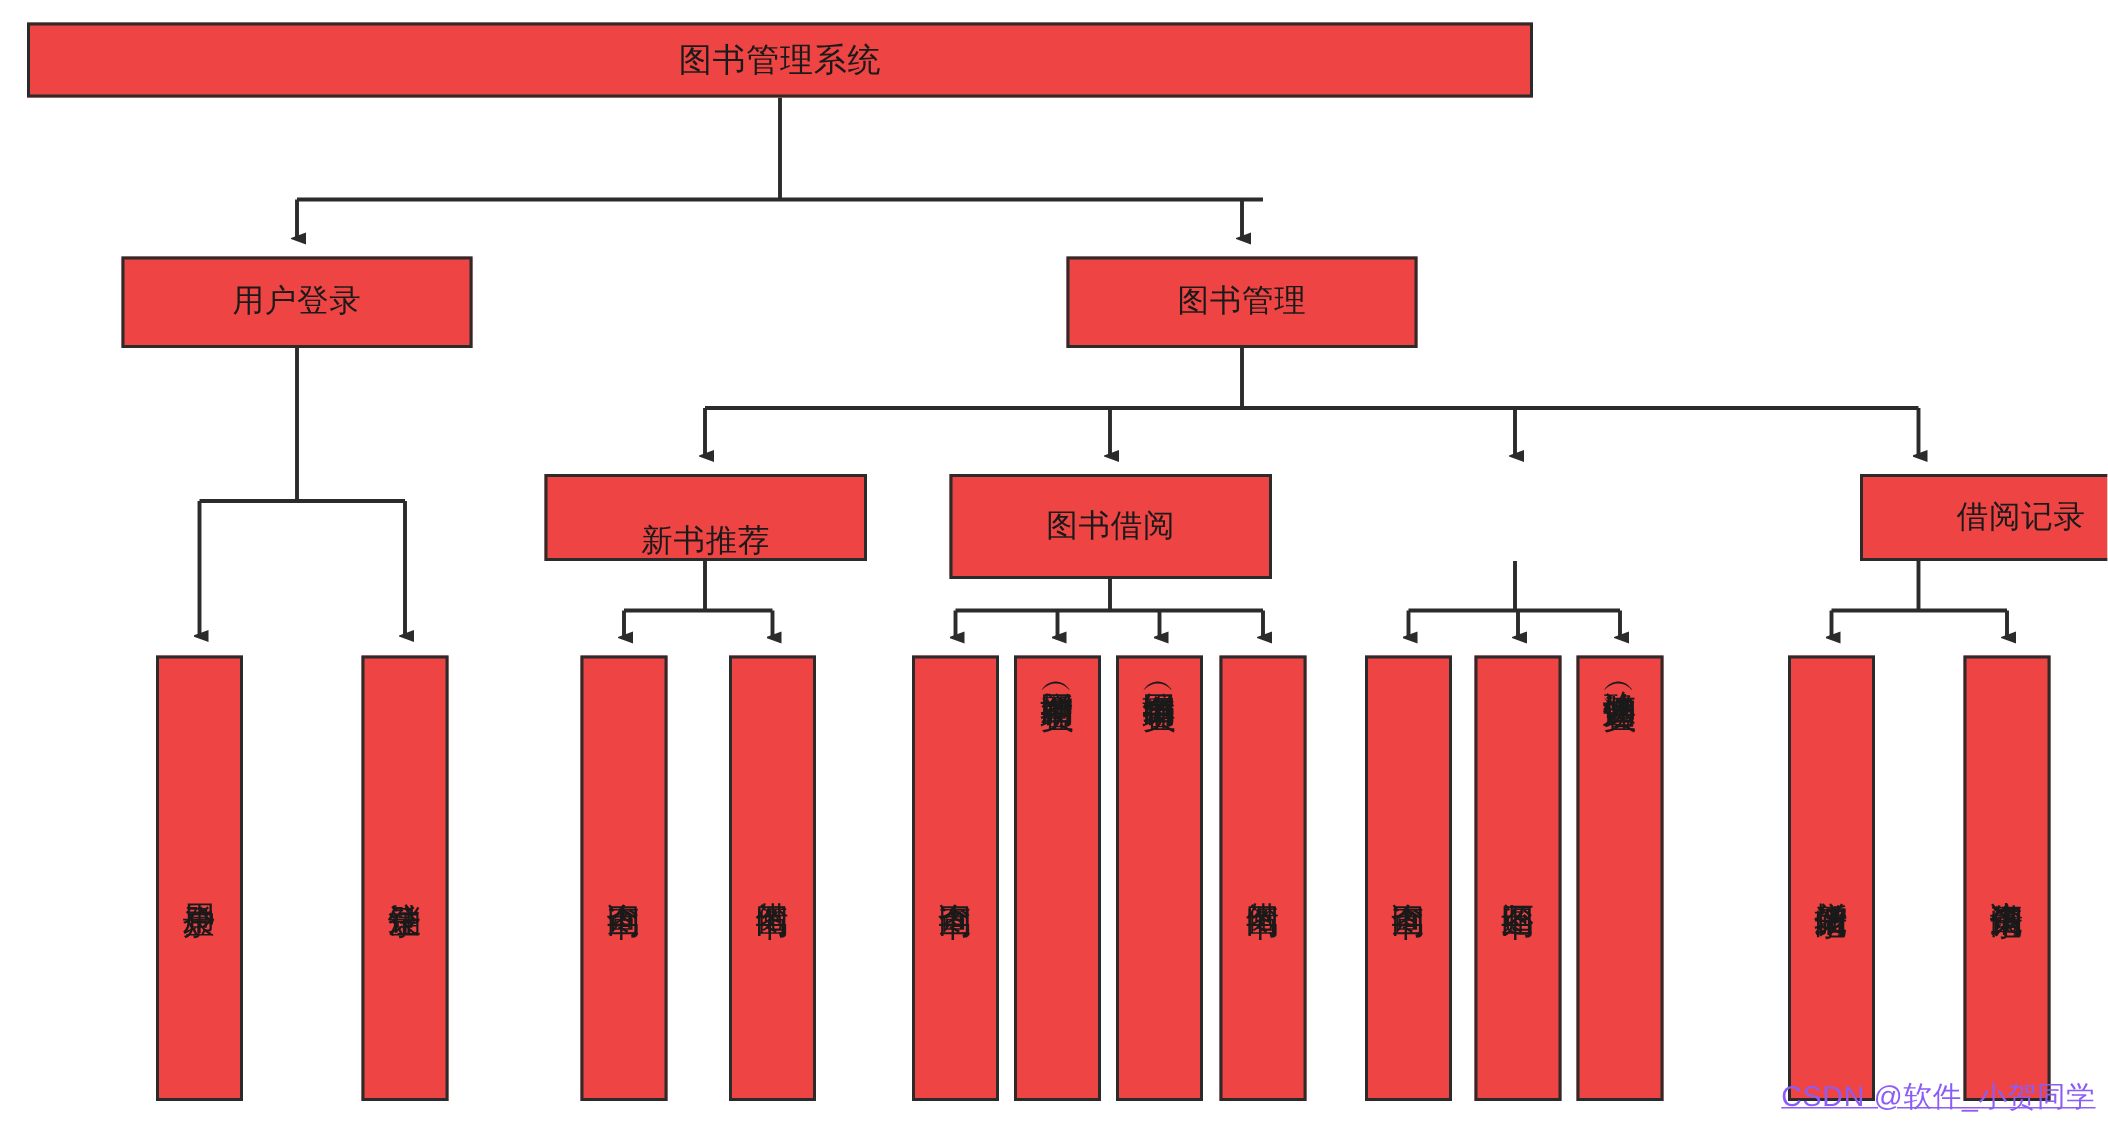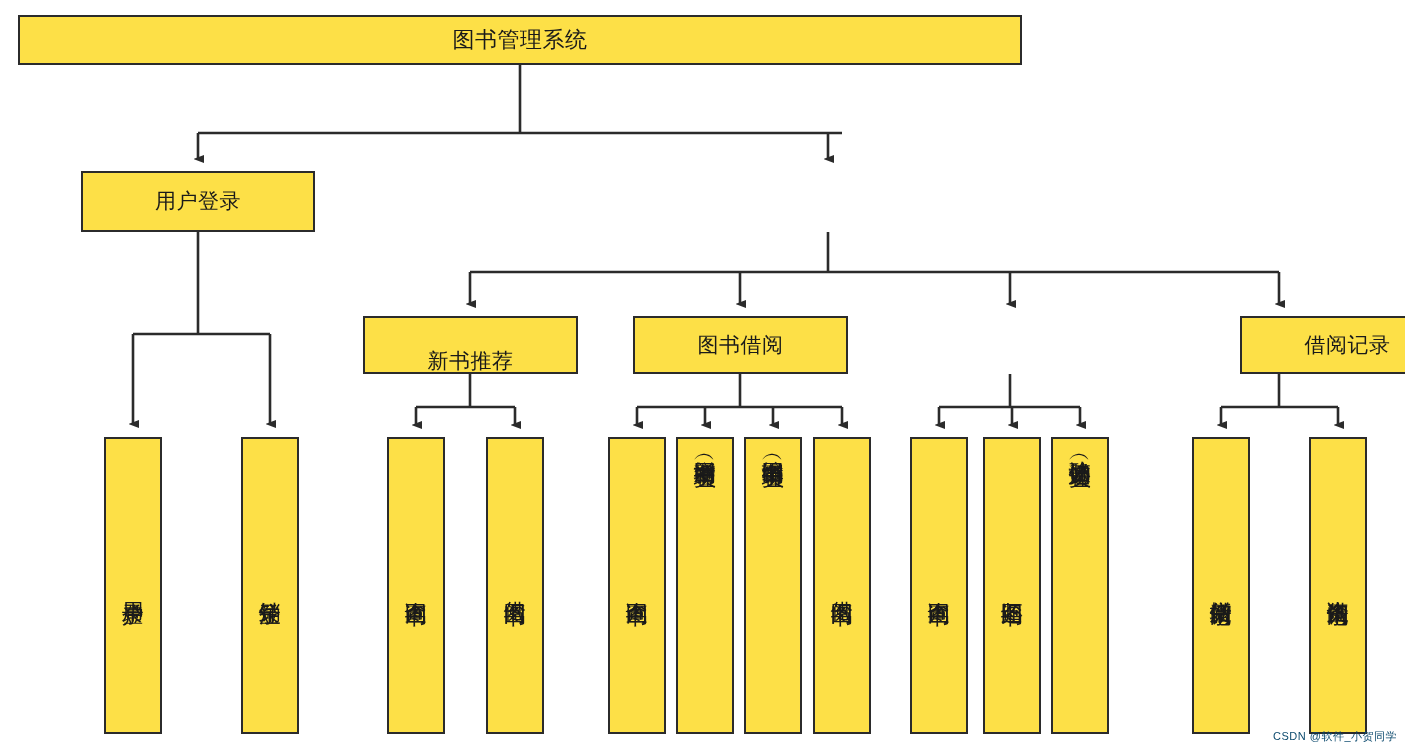--- a/index.html
+++ b/index.html
@@ -21,21 +21,21 @@
     position: absolute;
     left: 0;
     top: 0;
     width: 1405px;
     height: 747px;
     pointer-events: none;
   }
   .node {
     position: absolute;
     box-sizing: border-box;
-    background: #fde047;
+    background: #ef4444;
     border: 2px solid #2b2b2b;
     display: flex;
     align-items: center;
     justify-content: center;
     color: #1a1a1a;
   }
   .node .label {
     display: block;
     text-align: center;
     line-height: 1.05;
@@ -67,24 +67,25 @@
     padding-top: 4px;
   }
   .node.leaf.mid-text {
     align-items: center;
     padding-top: 0;
   }
   #watermark {
     position: absolute;
     right: 8px;
     bottom: 3px;
-    font-size: 11px;
-    color: #0c4a6e;
+    font-size: 19px;
+    color: #8b5cf6;
     white-space: nowrap;
     letter-spacing: 0.5px;
+    text-decoration: underline;
   }
 </style>
 </head>
 <body>
 
 <div id="canvas">
 
   <svg class="connectors" viewBox="0 0 1405 747" xmlns="http://www.w3.org/2000/svg">
     <defs>
       <marker id="arrow" markerWidth="10" markerHeight="10" refX="5" refY="6" orient="auto" markerUnits="userSpaceOnUse">
@@ -135,25 +136,28 @@
     </g>
   </svg>
 
   <div class="node horiz root" style="left:18px; top:15px; width:1004px; height:50px;">
     <span class="label">图书管理系统</span>
   </div>
 
   <div class="node horiz" style="left:81px; top:171px; width:234px; height:61px;">
     <span class="label">用户登录</span>
   </div>
+  <div class="node horiz" style="left:711px; top:171px; width:234px; height:61px;">
+    <span class="label">图书管理</span>
+  </div>
 
   <div class="node horiz" style="left:363px; top:316px; width:215px; height:58px;align-items:flex-end;">
     <span class="label">新书推荐</span>
   </div>
-  <div class="node horiz" style="left:633px; top:316px; width:215px; height:58px;">
+  <div class="node horiz" style="left:633px; top:316px; width:215px; height:70px;">
     <span class="label">图书借阅</span>
   </div>
   <div class="node horiz" style="left:1240px; top:316px; width:215px; height:58px;">
     <span class="label">借阅记录</span>
   </div>
 
   <div class="node leaf mid-text" style="left:104px; top:437px; width:58px; height:297px;">
     <span class="label">用户登录</span>
   </div>
   <div class="node leaf mid-text" style="left:241px; top:437px; width:58px; height:297px;">

